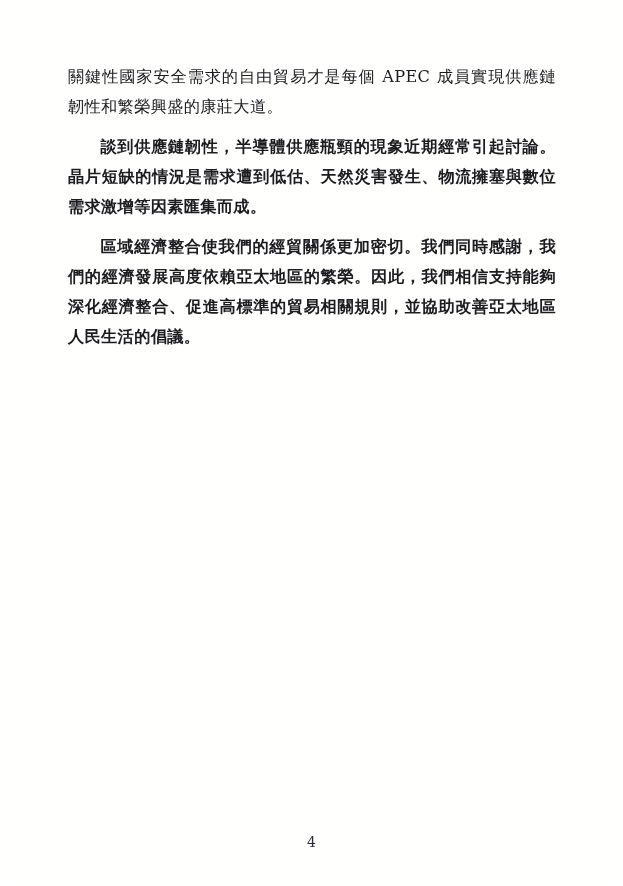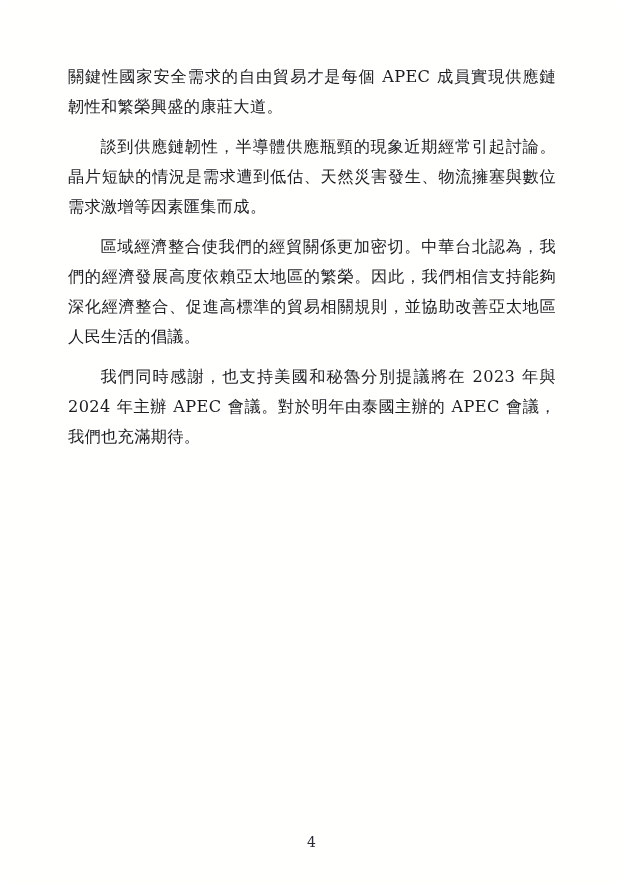--- a/index.html
+++ b/index.html
@@ -38,20 +38,21 @@
     text-align: justify;
     text-justify: inter-character;
     text-align-last: left;
     letter-spacing: 0.35px;
     word-spacing: 0.5px;
     -webkit-font-smoothing: antialiased;
   }
 
   .para.indent {
     text-indent: 2em;
+    font-weight: bold;
   }
 
   .para.no-indent {
     text-indent: 0;
   }
 
   .page-number {
     position: absolute;
     left: 0;
     right: 0;
@@ -68,23 +69,22 @@
 
 <div class="page">
 
   <div class="text-column">
 
     <p class="para no-indent">關鍵性國家安全需求的自由貿易才是每個 APEC 成員實現供應鏈韌性和繁榮興盛的康莊大道。</p>
 
     <p class="para indent">談到供應鏈韌性，半導體供應瓶頸的現象近期經常引起討論。晶片短缺的情況是需求遭到低估、天然災害發生、物流擁塞與數位需求激增等因素匯集而成。</p>
 
 
-    <p class="para indent">區域經濟整合使我們的經貿關係更加密切。中華台北認為，我們的經濟發展高度依賴亞太地區的繁榮。因此，我們相信支持能夠深化經濟整合、促進高標準的貿易相關規則，並協助改善亞太地區人民生活的倡議。</p>
+    <p class="para indent">區域經濟整合使我們的經貿關係更加密切。我們同時感謝，我們的經濟發展高度依賴亞太地區的繁榮。因此，我們相信支持能夠深化經濟整合、促進高標準的貿易相關規則，並協助改善亞太地區人民生活的倡議。</p>
 
 
 
-    <p class="para indent">我們同時感謝，也支持美國和秘魯分別提議將在 2023 年與 2024 年主辦 APEC 會議。對於明年由泰國主辦的 APEC 會議，我們也充滿期待。</p>
 
   </div>
 
   <div class="page-number">4</div>
 
 </div>
 
 </body></html>

